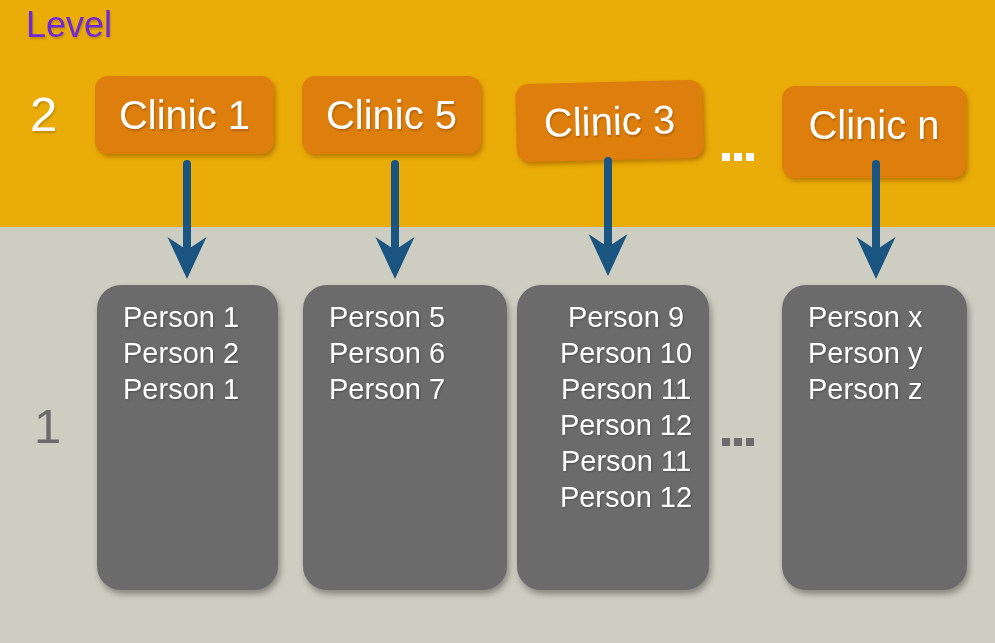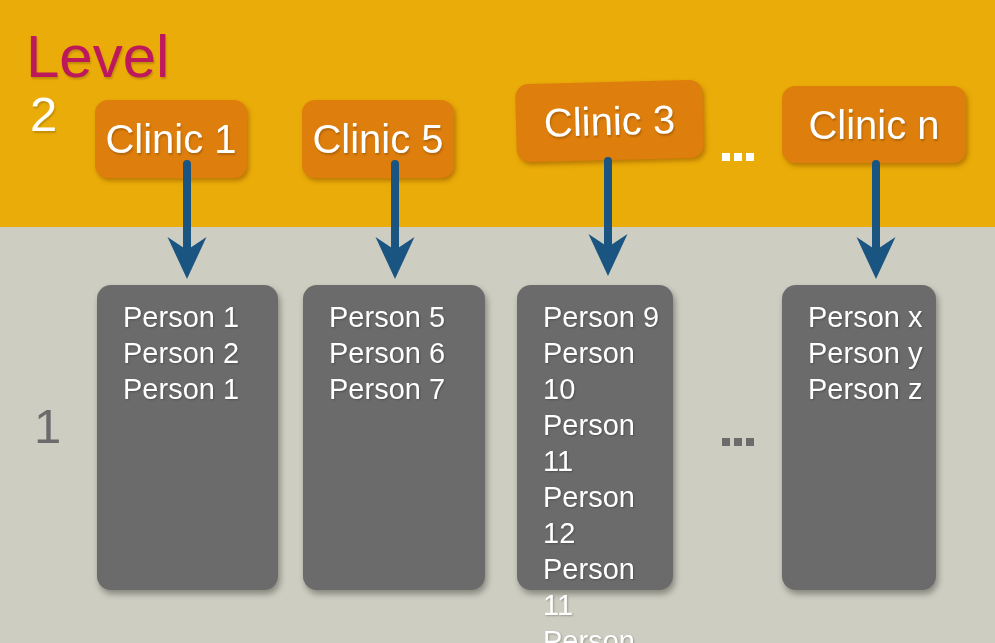--- a/index.html
+++ b/index.html
@@ -12,54 +12,54 @@
   }
   .band-top{
     position:absolute;left:0;top:0;width:995px;height:227px;
     background:#EAAC08;
   }
   .band-bottom{
     position:absolute;left:0;top:227px;width:995px;height:416px;
     background:#CDCDC1;
   }
   .level-word{
-    position:absolute;left:26px;top:22px;
-    font-size:60px;color:#be185d;
+    position:absolute;left:26px;top:4px;
+    font-size:36px;color:#6d28d9;
     text-shadow:1px 2px 2px rgba(0,0,0,0.18);
   }
   .level-num{
     position:absolute;font-size:49px;color:#ffffff;
     text-shadow:1px 2px 2px rgba(0,0,0,0.18);
   }
   .lv2{left:30px;top:86px;}
   .lv1{left:34px;top:398px;color:#6B6B6B;text-shadow:none;}
   .clinic{
-    position:absolute;top:100px;height:78px;width:152px;
+    position:absolute;top:76px;height:78px;width:179px;
     background:#DE7E0C;border-radius:13px;
     color:#ffffff;font-size:40px;text-align:center;line-height:78px;
     box-shadow:2px 3px 4px rgba(140,75,0,0.5);
     text-shadow:1px 2px 2px rgba(0,0,0,0.2);
     white-space:nowrap;
   }
   .c1{left:95px;}
   .c2{left:302px;}
   .c3{left:516px;top:82px;width:187px;transform:rotate(-1.5deg);}
-  .cn{left:782px;top:86px;height:77px;width:184px;}
+  .cn{left:782px;top:86px;height:92px;width:184px;}
   .pbox{
     position:absolute;top:285px;height:305px;
-    background:#6B6B6B;border-radius:14px;
+    background:#6B6B6B;border-radius:24px;
     box-shadow:2px 4px 6px rgba(0,0,0,0.35);
     color:#ffffff;font-size:29px;line-height:36px;
     padding:14px 0 0 26px;box-sizing:border-box;
     text-shadow:1px 1px 2px rgba(0,0,0,0.25);
   }
   .p1{left:97px;width:181px;}
-  .p2{left:303px;width:182px;}
-  .p3{left:517px;width:156px;}
-  .p4{left:782px;width:154px;}
+  .p2{left:303px;width:204px;}
+  .p3{left:517px;width:192px;text-align:center;}
+  .p4{left:782px;width:185px;}
   .arrow{position:absolute;width:46px;height:121px;}
   .a1{left:164px;top:160px;}
   .a2{left:372px;top:160px;}
   .a3{left:585px;top:157px;}
   .a4{left:853px;top:160px;}
   .arrow svg{display:block;width:46px;height:121px;}
   .ellipsis{
     position:absolute;display:flex;gap:4px;
   }
   .ellipsis .sq{width:8px;height:8px;display:block;}

